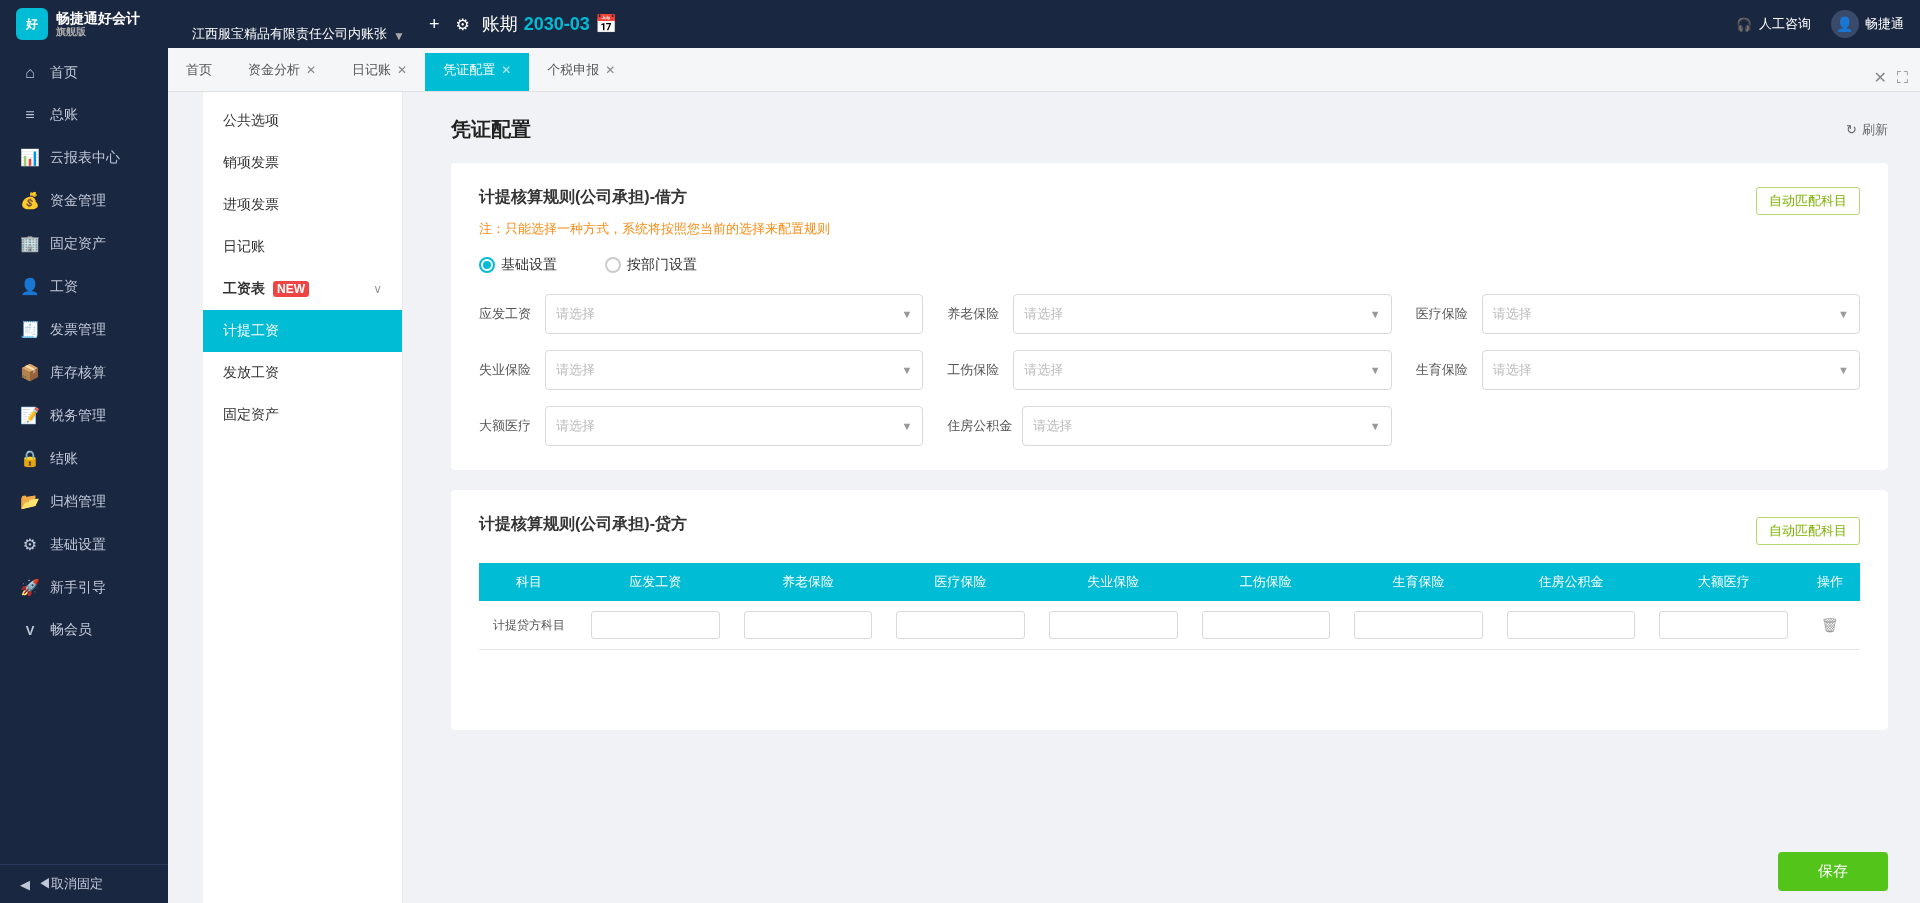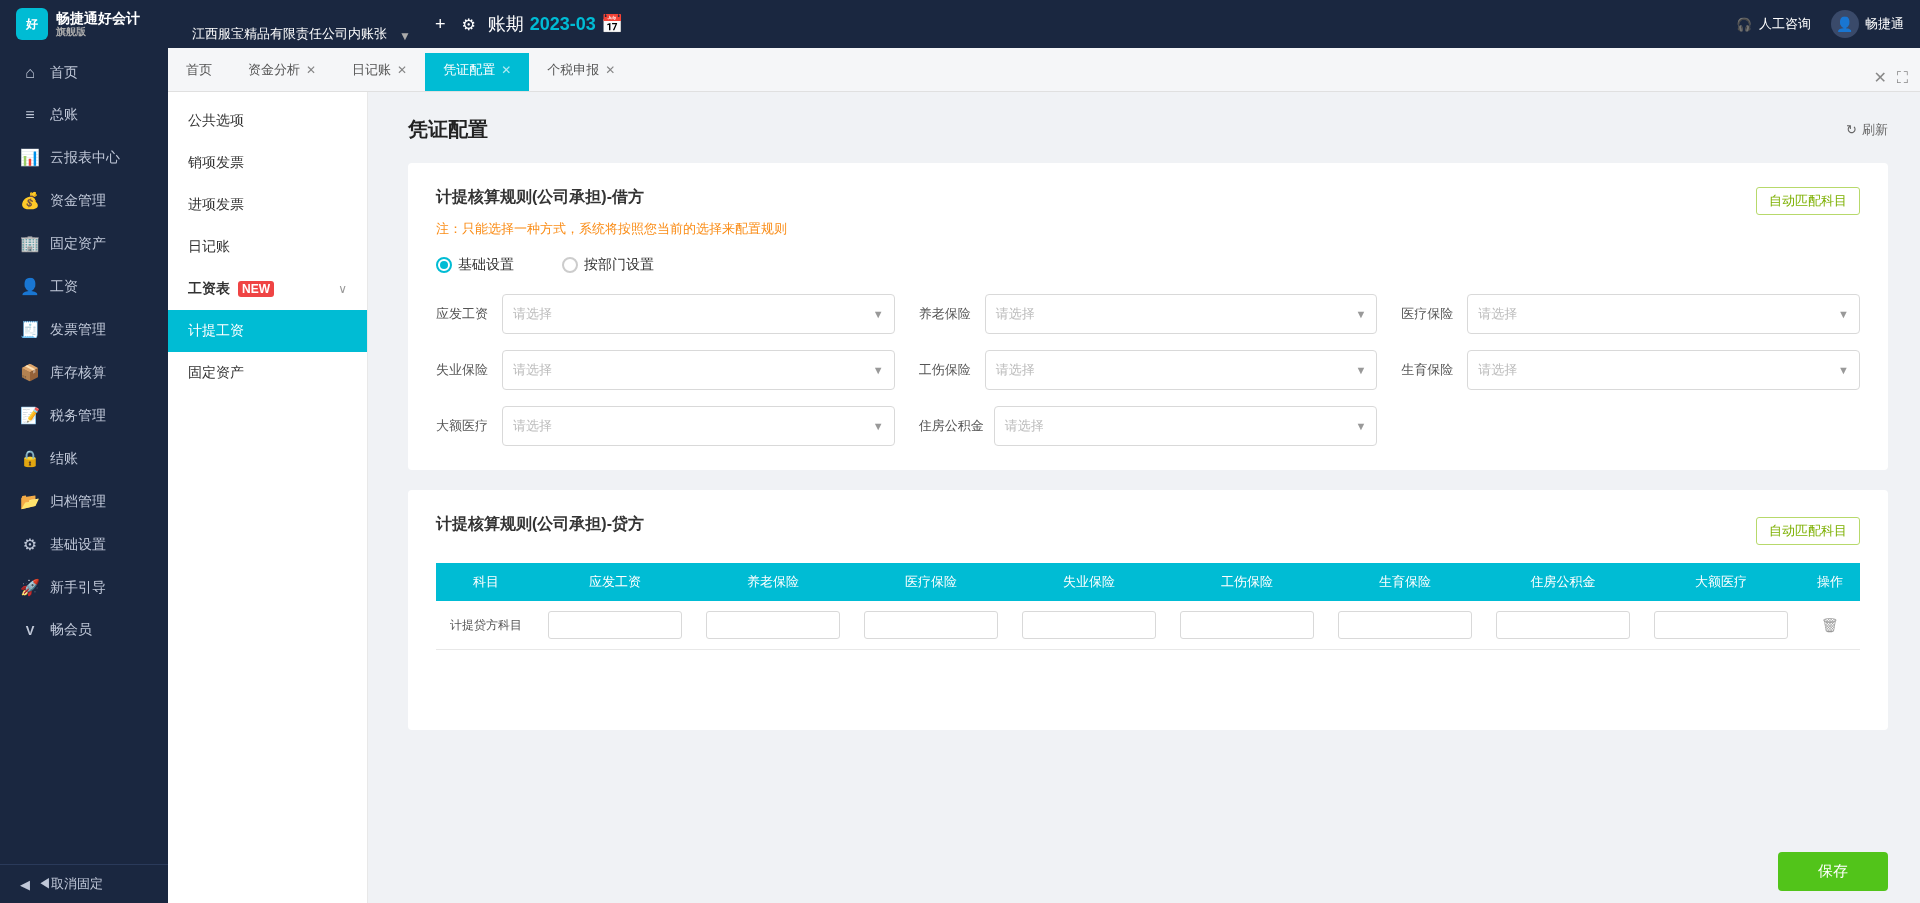--- a/index.html
+++ b/index.html
@@ -27,21 +27,21 @@
       width: 32px; height: 32px;
       background: #00bcd4;
       border-radius: 6px;
       display: flex; align-items: center; justify-content: center;
       color: white; font-size: 12px; font-weight: bold;
     }
     .logo-text { display: flex; flex-direction: column; line-height: 1.1; }
     .logo-main { font-size: 14px; color: white; }
     .logo-sub { font-size: 10px; color: #aaa; }
     .top-bar-company {
-      display: flex; align-items: flex-end; gap: 12px;
+      display: flex; align-items: flex-end; gap: 6px;
       color: white; font-size: 13px; margin-left: 8px; margin-top: 19px;
     }
     .top-bar-company-arrow { color: #aaa; font-size: 12px; }
     .top-bar-actions {
       display: flex; align-items: center; gap: 16px; margin-left: 24px;
     }
     .top-bar-period {
       display: flex; align-items: center; gap: 6px; color: white; font-size: 18px;
     }
     .top-bar-right {
@@ -136,21 +136,22 @@
     }
     .tab-bar-actions button {
       border: none; background: none; cursor: pointer; font-size: 16px; color: #888;
     }
 
     
     .page-content {
       flex: 1;
       overflow-y: auto;
       display: flex;
-      gap: 8px;
+      gap: 16px;
+      padding-left: 35px;
     }
 
     
     .left-nav {
       width: 200px;
       background: white;
       border-right: 1px solid #e8e8e8;
       flex-shrink: 0;
       padding-top: 8px;
     }
@@ -338,21 +339,21 @@
   <div class="top-bar-company">
     <span>江西服宝精品有限责任公司内账张</span>
     <span class="top-bar-company-arrow">▼</span>
   </div>
   <div class="top-bar-actions">
     <button style="border:none;background:none;color:white;font-size:18px;cursor:pointer;">+</button>
     <button style="border:none;background:none;color:white;font-size:16px;cursor:pointer;">⚙</button>
   </div>
   <div class="top-bar-period" style="margin-left:12px;">
     <span>账期</span>
-    <span style="color:#00bcd4;font-weight:bold;">2023-03</span>
+    <span style="color:#00bcd4;font-weight:bold;">2030-03</span>
     <span style="color:#00bcd4;">📅</span>
   </div>
   <div class="top-bar-right">
     <div class="top-bar-right-item">
       <span>🎧</span>
       <span>人工咨询</span>
     </div>
     <div class="top-bar-right-item">
       <div class="icon-circle">👤</div>
       <span>畅捷通</span>
@@ -470,20 +471,23 @@
         </div>
         <div class="left-nav-item" style="display:flex;align-items:center;justify-content:space-between;">
           <div style="display:flex;align-items:center;gap:8px;font-weight:bold;">
             <span>工资表</span>
             <span class="badge-new">NEW</span>
           </div>
           <span style="font-size:12px;color:#999;">∨</span>
         </div>
         <div class="left-nav-item active">
           <span>计提工资</span>
+        </div>
+        <div class="left-nav-item">
+          <span>发放工资</span>
         </div>
         <div class="left-nav-item">
           <span>固定资产</span>
         </div>
       </div>
 
       <div class="right-content">
 
         <div class="page-header">
           <h1 class="page-title">凭证配置</h1>

